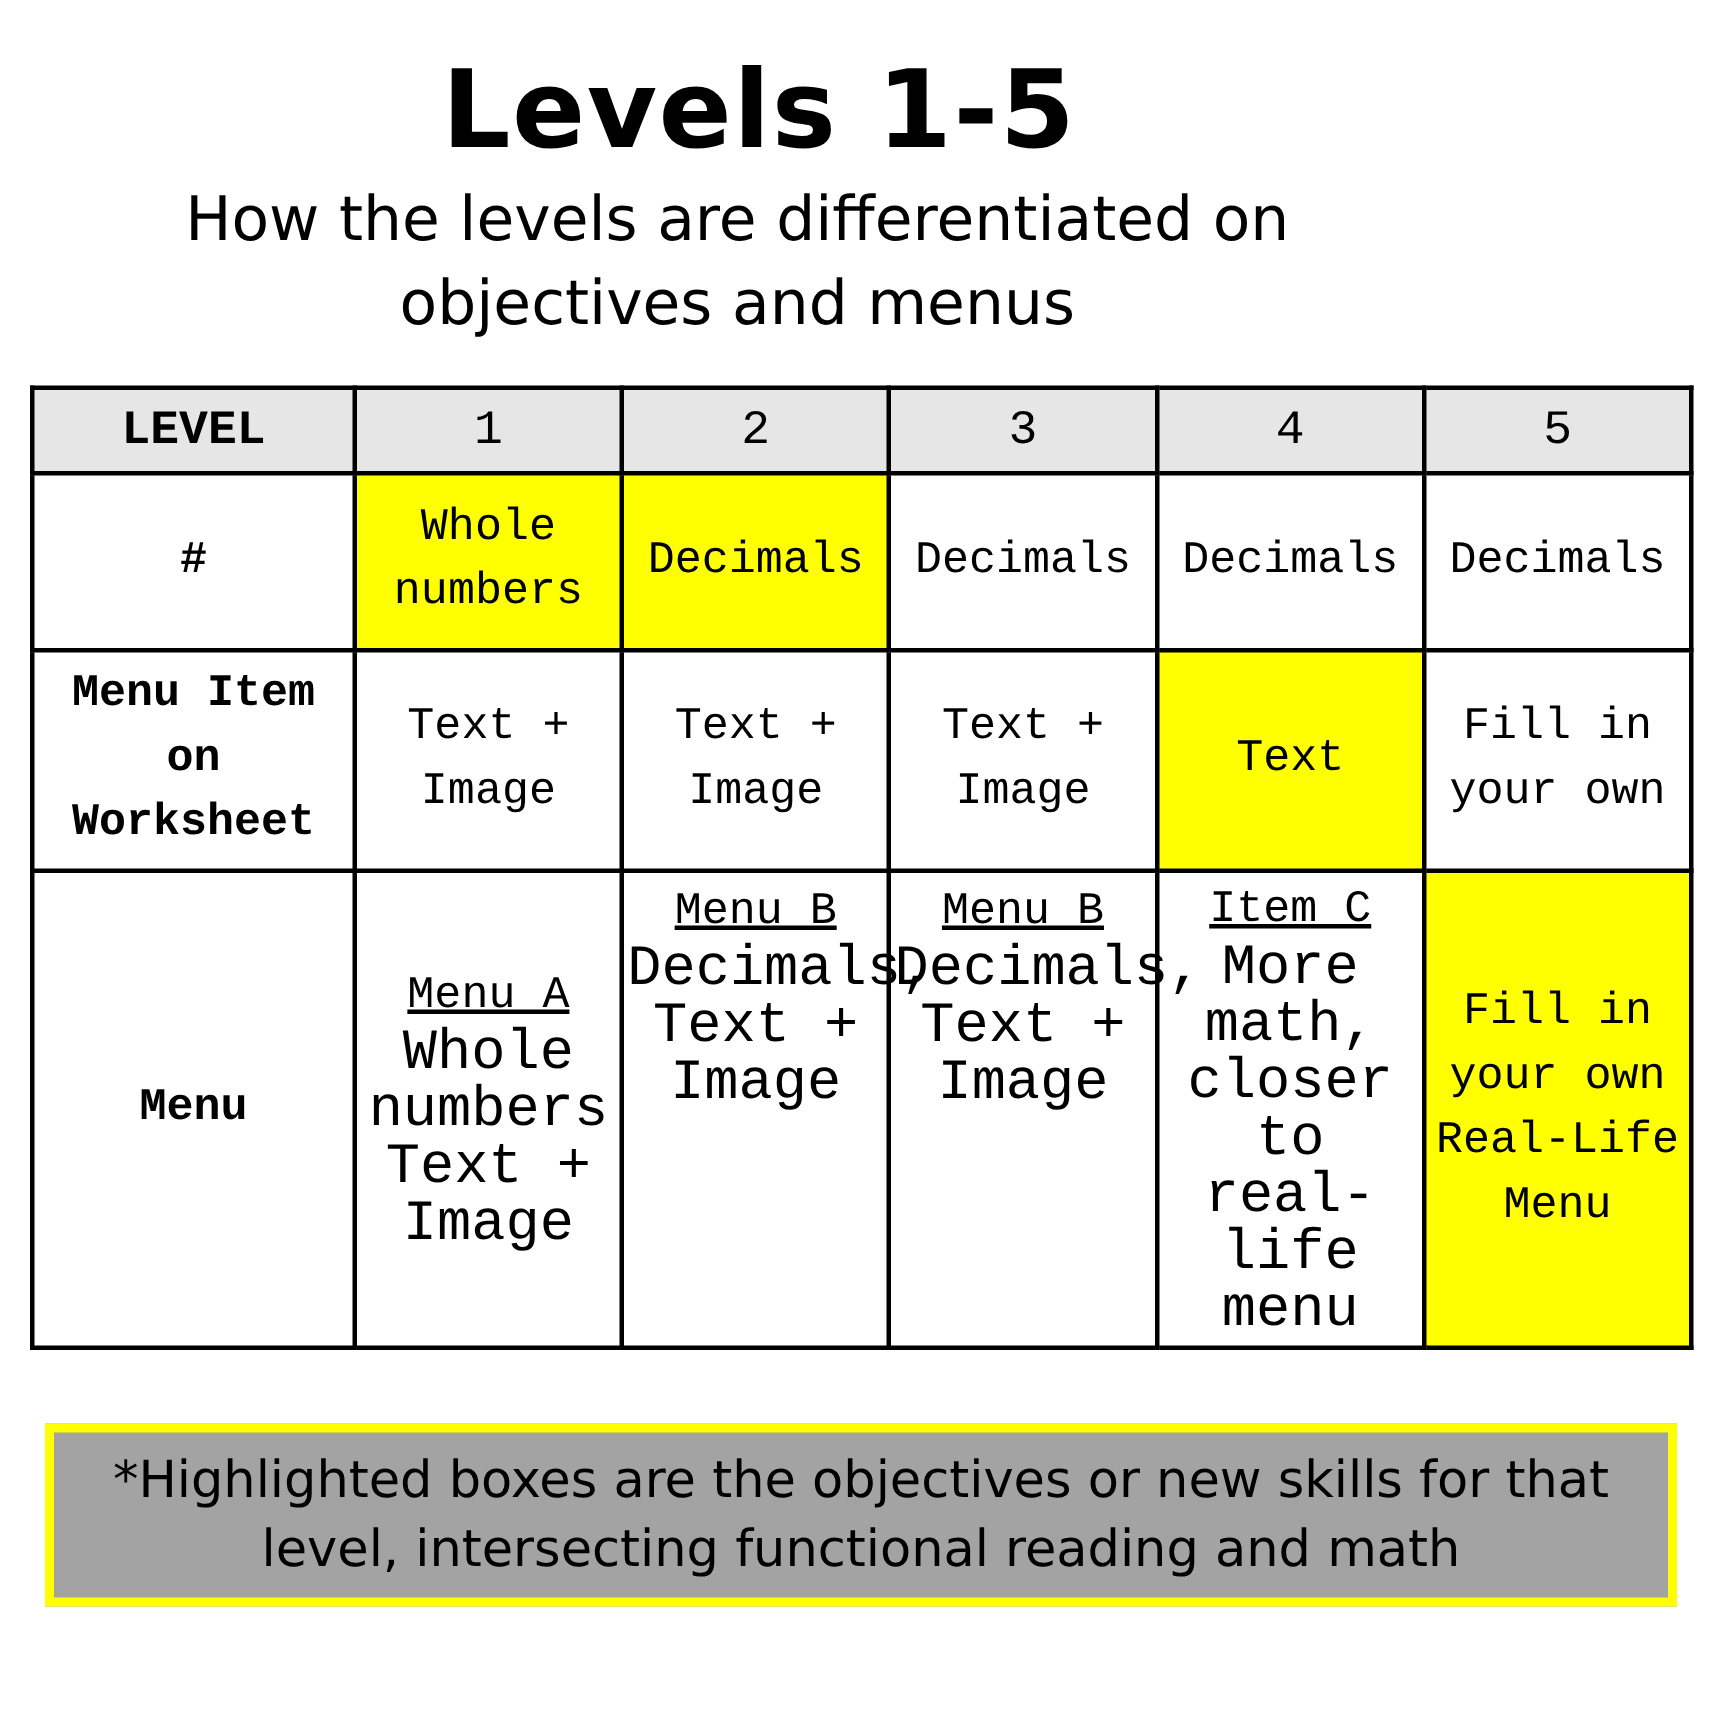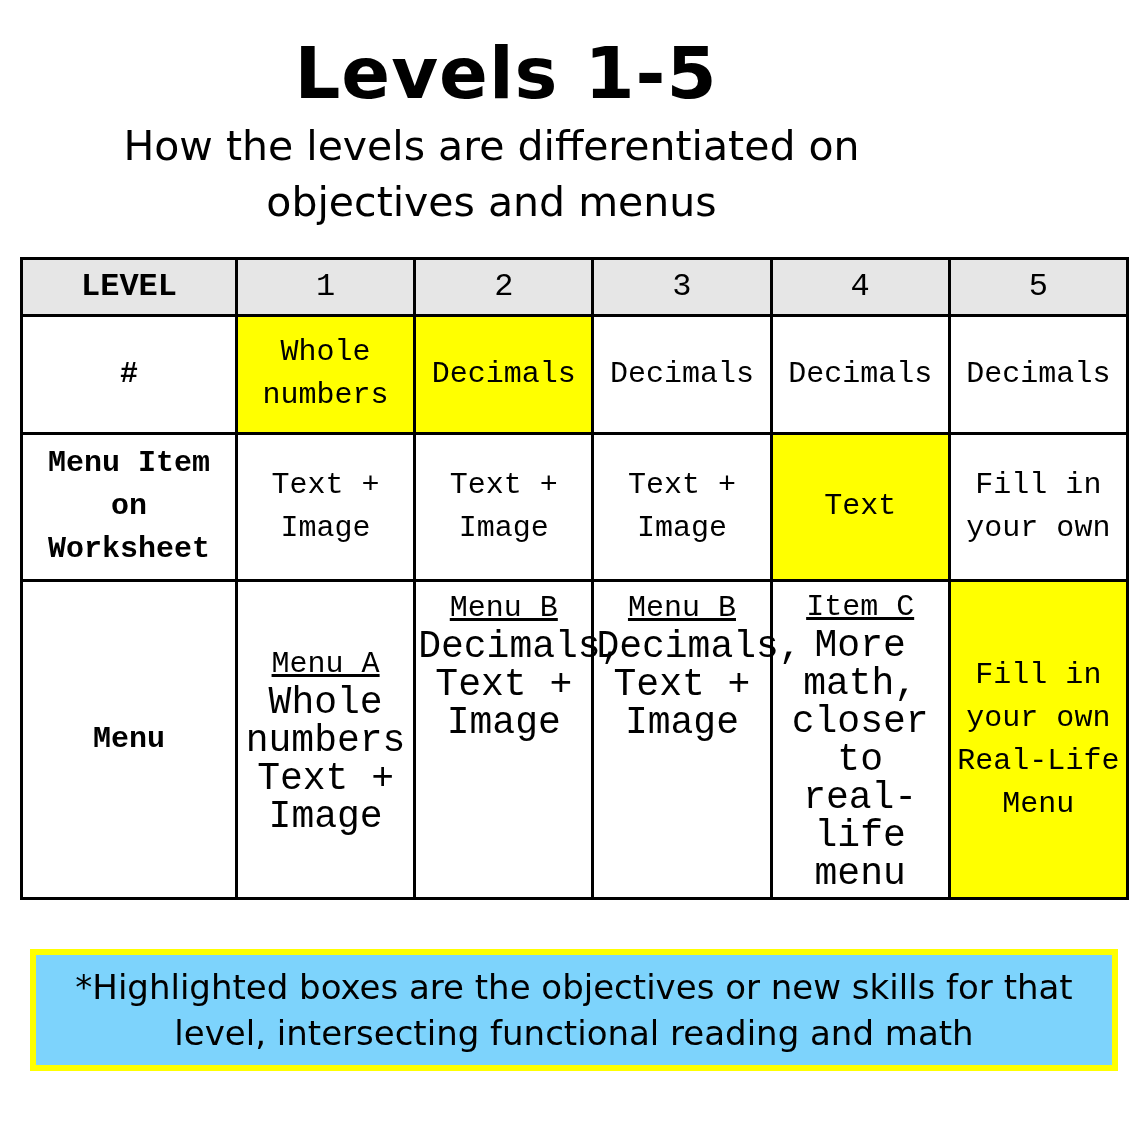--- a/index.html
+++ b/index.html
@@ -16,21 +16,21 @@
   table.grid tr.head td { background:#e6e6e6; height:52px; font-size:32px; }
   .rowh { font-weight:bold; }
   .hl { background:#ffff00; }
   .menu-name { text-decoration:underline; display:block; line-height:40px; }
   .menu-desc { display:block; font-size:38px; line-height:38px; }
   .r1 td { height:112px; }
   .r2 td { height:112px; }
   .r3 td { height:140px; }
   .r4 td { height:208px; }
   .note { position:absolute; left:30px; top:949px; width:1076px; height:110px;
-          background:#7dd3fc; border:6px solid #ffff00; text-align:center;
+          background:#a3a3a3; border:6px solid #ffff00; text-align:center;
           font-size:34px; line-height:46px; display:flex; align-items:center; justify-content:center; }
 </style>
 </head>
 <body>
 
 <div class="title">Levels 1-5</div>
 <div class="subtitle">
   <div>How the levels are differentiated on</div>
   <div>objectives and menus</div>
 </div>

